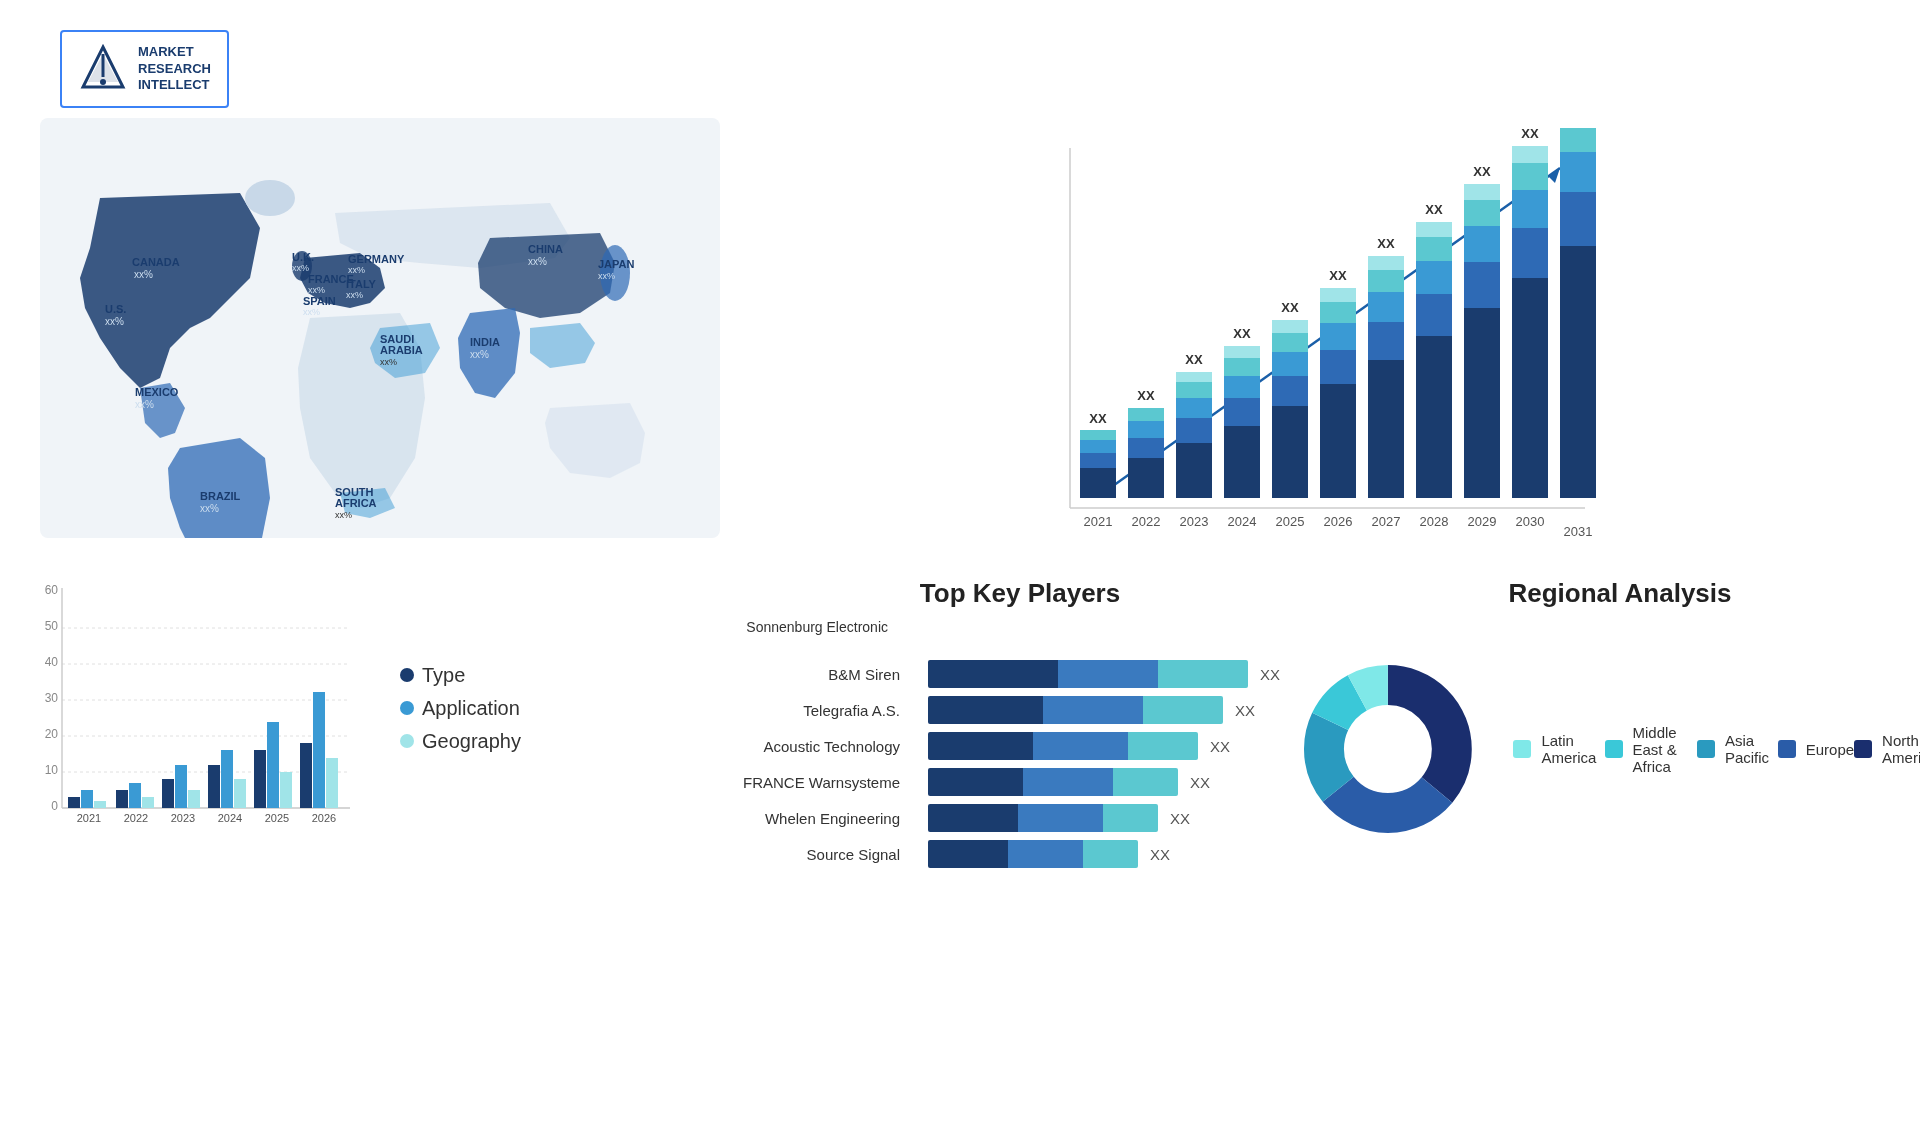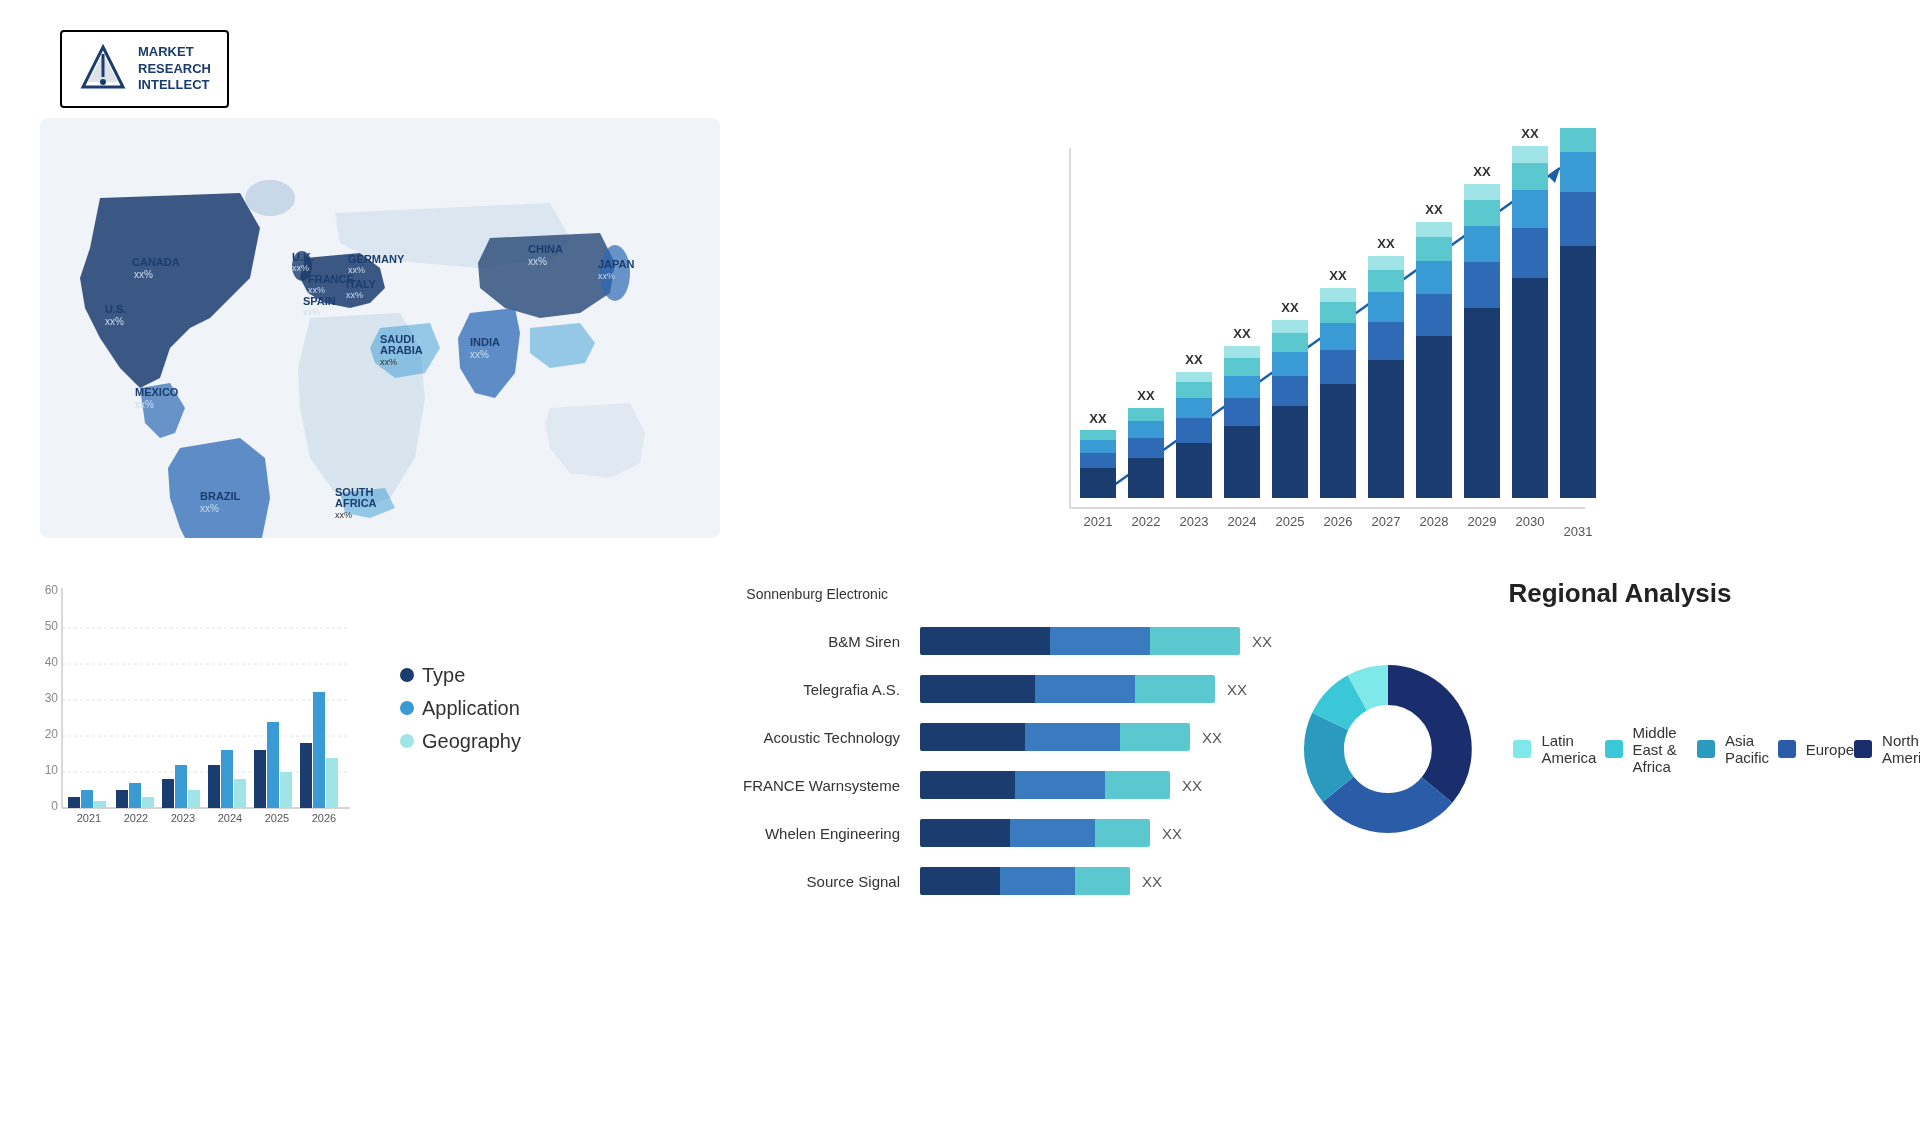--- a/index.html
+++ b/index.html
@@ -21,21 +21,21 @@
     }
     .page-title {
       font-size: 42px;
       font-weight: 400;
       color: #222;
     }
     .logo-box {
       display: flex;
       align-items: center;
       gap: 10px;
-      border: 2px solid #000000;
+      border: 2px solid #3b82f6;
       padding: 10px 16px;
       border-radius: 4px;
     }
     .logo-icon svg {
       width: 50px;
       height: 50px;
     }
     .logo-text {
       font-size: 13px;
       font-weight: 700;
@@ -78,22 +78,22 @@
     .legend-dot {
       width: 14px;
       height: 14px;
       border-radius: 50%;
       flex-shrink: 0;
     }
 
     .player-row {
       display: flex;
       align-items: center;
-      margin-bottom: 20px;
-      gap: 10px;
+      margin-bottom: 8px;
+      gap: 18px;
     }
 
     .player-name {
       width: 200px;
       font-size: 15px;
       color: #333;
       text-align: right;
       padding-right: 10px;
     }
 
@@ -439,20 +439,21 @@
         </div>
         <div class="legend-item">
           <div class="legend-dot" style="background:#a0e4e8;"></div>
           <span>Geography</span>
         </div>
       </div>
     </div>
   </div>
 
   <div style="padding:0 10px;">
+    <div class="section-title" style="text-align:center;">Top Key Players</div>
     <div style="margin-top:8px;">
 
       <div style="display:flex;align-items:center;margin-bottom:25px;">
         <div style="width:190px;font-size:14px;color:#333;text-align:right;padding-right:12px;">Sonnenburg Electronic</div>
         <div style="flex:1;"></div>
       </div>
 
       <div class="player-row">
         <div class="player-name">B&amp;M Siren</div>
         <div class="player-bar-container">

